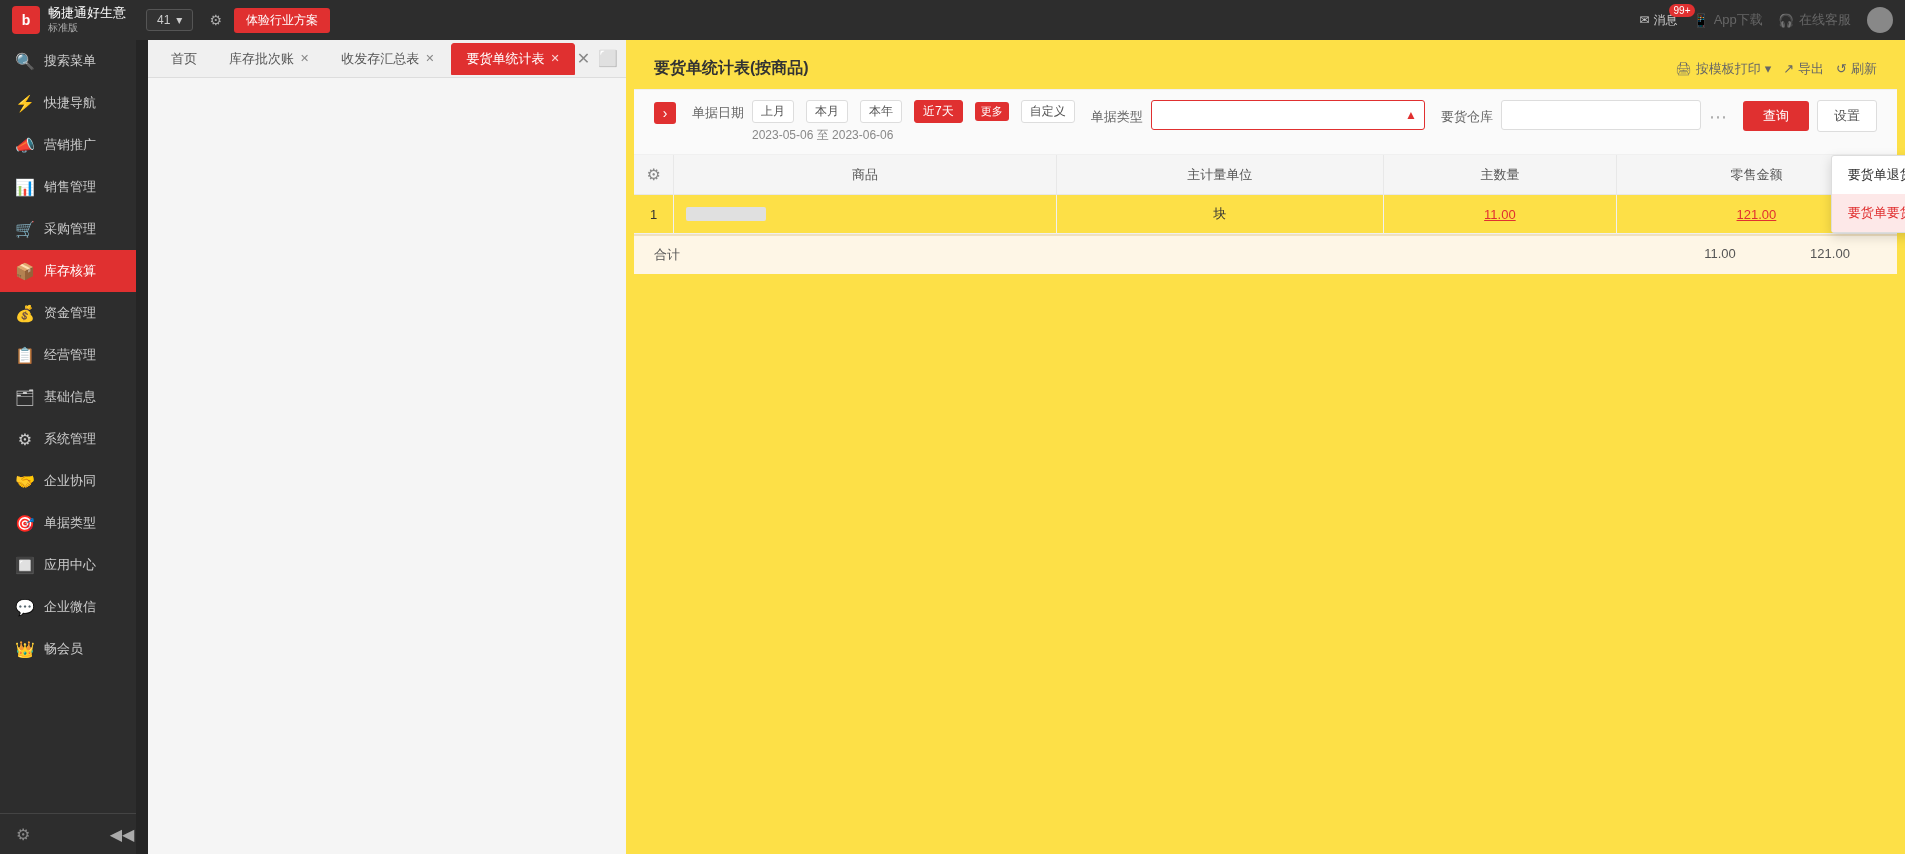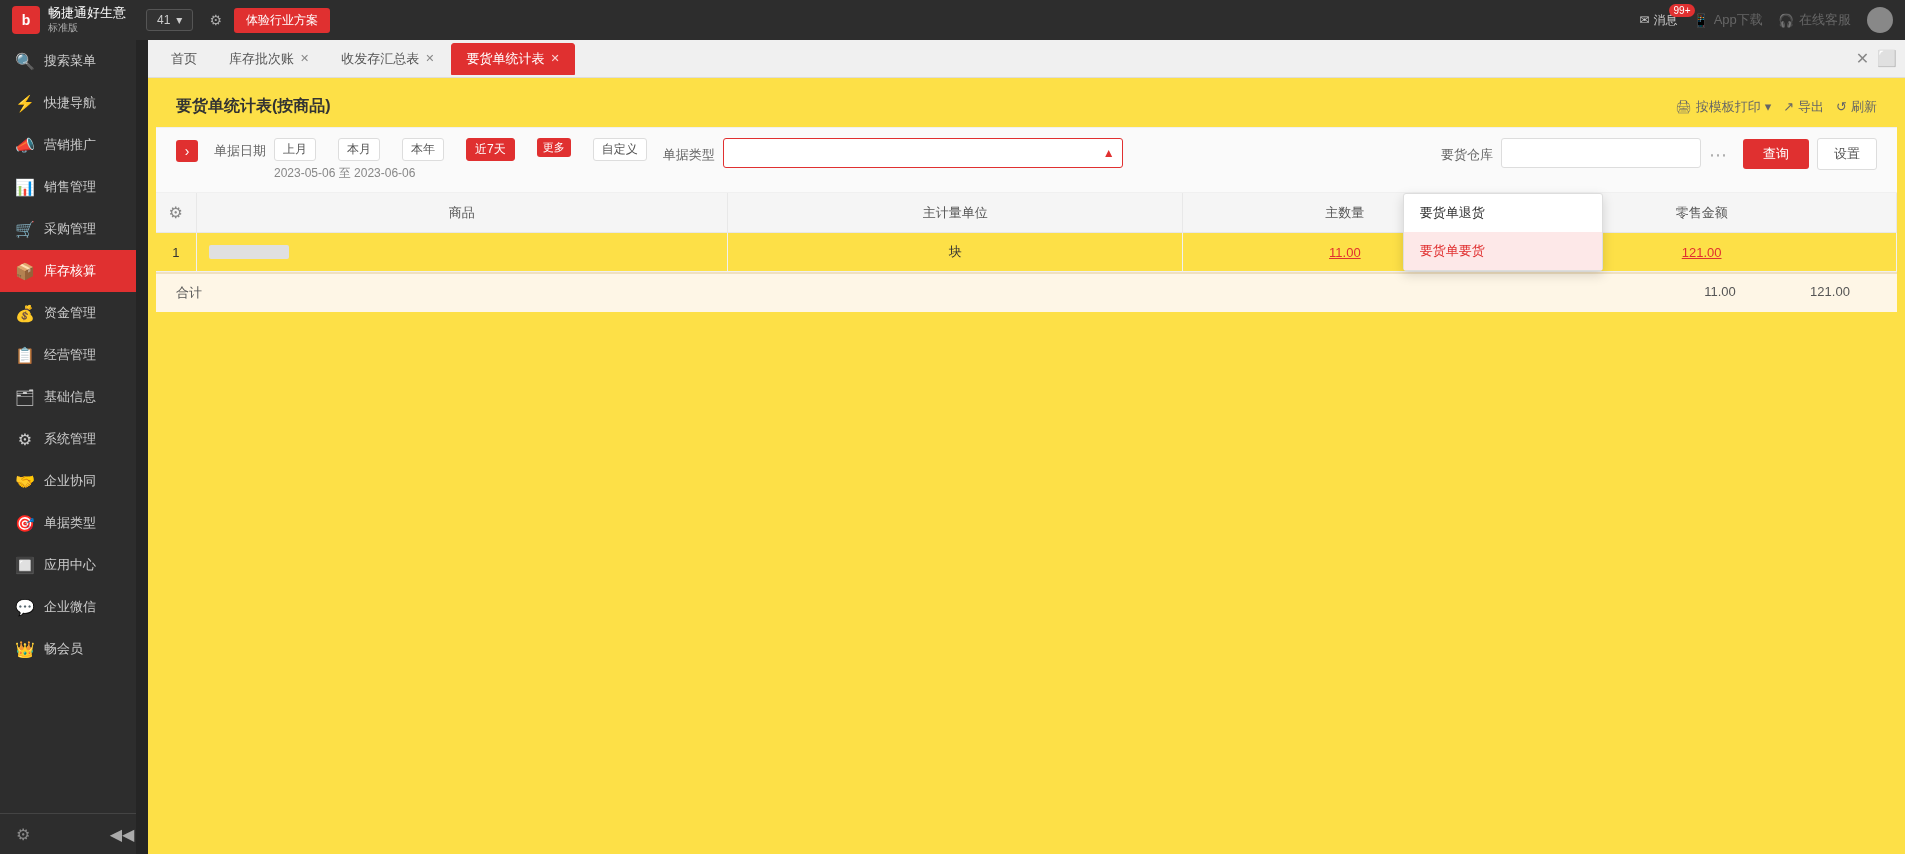--- a/index.html
+++ b/index.html
@@ -155,21 +155,21 @@
       justify-content: center;
       cursor: pointer;
       font-size: 16px;
       color: #aaa;
     }
 
     
     .content-area {
       flex: 1;
       display: flex;
-      flex-direction: column;
+      flex-direction: row;
       overflow: hidden;
     }
 
     
     .page-tabs-bar {
       height: 38px;
       background: #f0f0f0;
       display: flex;
       align-items: center;
       border-bottom: 1px solid #ddd;
@@ -278,22 +278,22 @@
       white-space: nowrap;
       padding-top: 4px;
     }
     .filter-date-options {
       display: flex;
       flex-direction: column;
       gap: 4px;
     }
     .filter-date-row {
       display: flex;
-      align-items: flex-start;
-      gap: 22px;
+      align-items: center;
+      gap: 12px;
     }
     .date-btn {
       padding: 2px 8px;
       font-size: 12px;
       color: #555;
       border: 1px solid #ddd;
       border-radius: 3px;
       cursor: pointer;
       background: white;
     }

